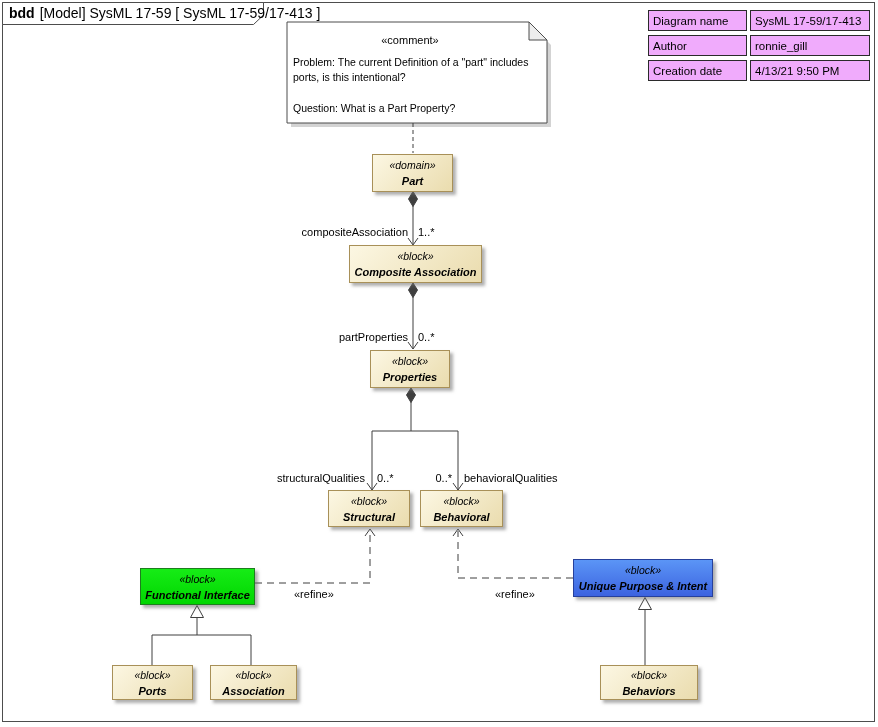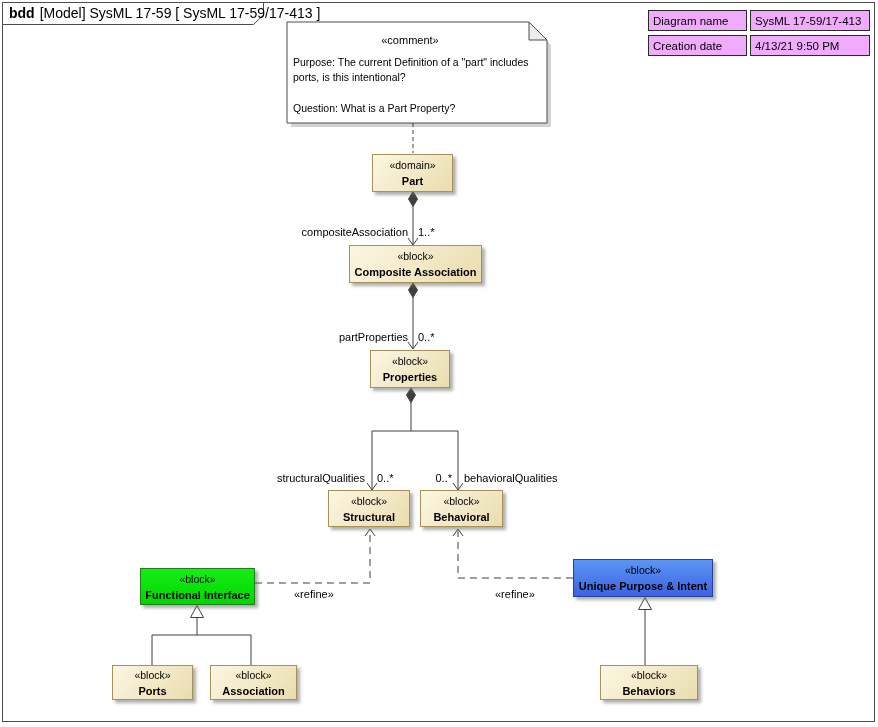--- a/index.html
+++ b/index.html
@@ -30,21 +30,21 @@
   
   .note-text{position:absolute;left:287px;top:22px;width:260px;height:101px;box-sizing:border-box;
              padding:12px 20px 0 6px;}
   .note-st{text-align:center;font-size:11px;margin-bottom:9px;}
   .note-body{font-size:10.5px;line-height:1.45;white-space:pre;}
 
   
   .block{position:absolute;display:flex;flex-direction:column;align-items:center;justify-content:center;
          background:linear-gradient(135deg,var(--block-fill-light) 0%,var(--block-fill-dark) 100%);
          border:1px solid var(--block-border);box-shadow:3px 3px 3px rgba(110,110,110,.55);
-         box-sizing:border-box;text-align:center;}
+         box-sizing:border-box;text-align:center;font-style:italic;}
   .block .st{font-size:10.5px;}
   .block .nm{font-size:11px;font-weight:bold;margin-top:4px;white-space:nowrap;}
   .b-part{left:372px;top:154px;width:81px;height:38px;}
   .b-ca{left:349px;top:245px;width:133px;height:38px;}
   .b-props{left:370px;top:350px;width:80px;height:38px;}
   .b-struct{left:328px;top:490px;width:82px;height:37px;}
   .b-behav{left:420px;top:490px;width:83px;height:37px;}
   .b-fi{left:140px;top:568px;width:115px;height:37px;
         background:linear-gradient(180deg,#16EC16 0%,#00D600 100%);border-color:#1E7D1E;}
   .b-upi{left:573px;top:559px;width:140px;height:38px;
@@ -127,28 +127,32 @@
   <div class="tab-text">
     <span class="kw">bdd</span><span>[Model] SysML 17-59 [ SysML 17-59/17-413 ]</span>
   </div>
 
   <div class="info-table">
     <div class="trow">
       <div class="tcell lab">Diagram name</div>
       <div class="tcell val">SysML 17-59/17-413</div>
     </div>
     <div class="trow">
+      <div class="tcell lab">Author</div>
+      <div class="tcell val">ronnie_gill</div>
+    </div>
+    <div class="trow">
       <div class="tcell lab">Creation date</div>
       <div class="tcell val">4/13/21 9:50 PM</div>
     </div>
   </div>
 
   <div class="note-text">
     <div class="note-st">«comment»</div>
-    <div class="note-body">Purpose: The current Definition of a "part" includes
+    <div class="note-body">Problem: The current Definition of a "part" includes
 ports, is this intentional?
 
 Question: What is a Part Property?</div>
   </div>
 
   <div class="block b-part">
     <div class="st">«domain»</div>
     <div class="nm">Part</div>
   </div>
 

